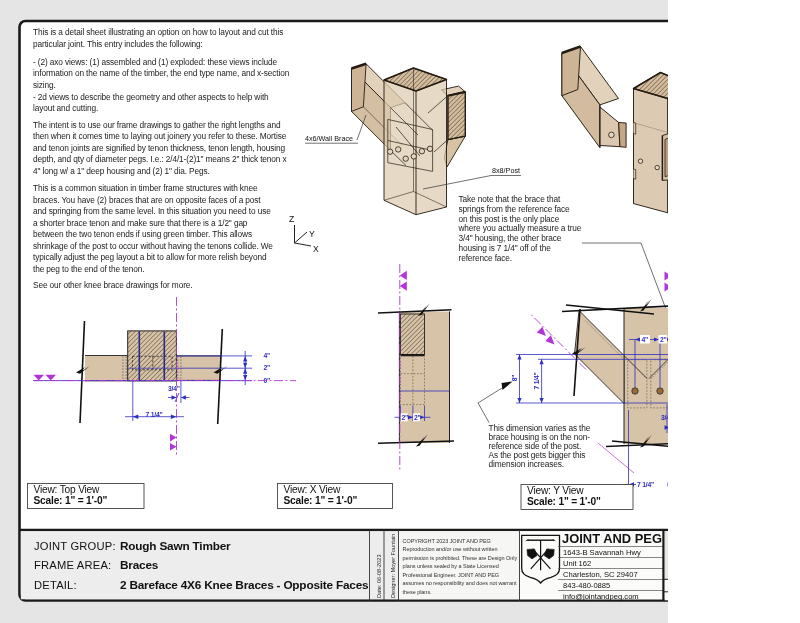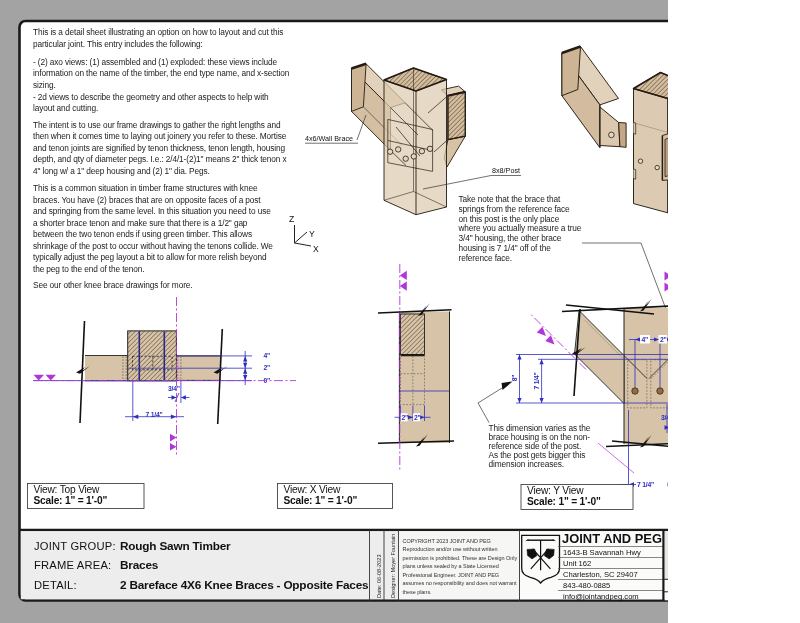--- a/index.html
+++ b/index.html
@@ -1,16 +1,16 @@
 <!DOCTYPE html>
 <html><head>
 <meta charset="utf-8">
 <style>
   html,body{margin:0;padding:0;background:#fff;}
-  #sheet{position:relative;width:668px;height:623px;background:#a3a3a3;overflow:hidden;}
+  #sheet{position:relative;width:668px;height:623px;background:#e5e5e5;overflow:hidden;}
   svg text{font-family:"Liberation Sans",sans-serif;}
   .body-t{font-size:8.3px;letter-spacing:-0.12px;fill:#1c1c1c;}
   .dim-t{font-size:6.8px;fill:#2e2ec0;font-weight:bold;letter-spacing:-0.2px;}
   .lbl-t{font-size:7.2px;fill:#111;}
 </style>
 </head>
 <body>
 <div id="sheet">
 <svg width="800" height="623" viewBox="0 0 800 623">
 <defs>

